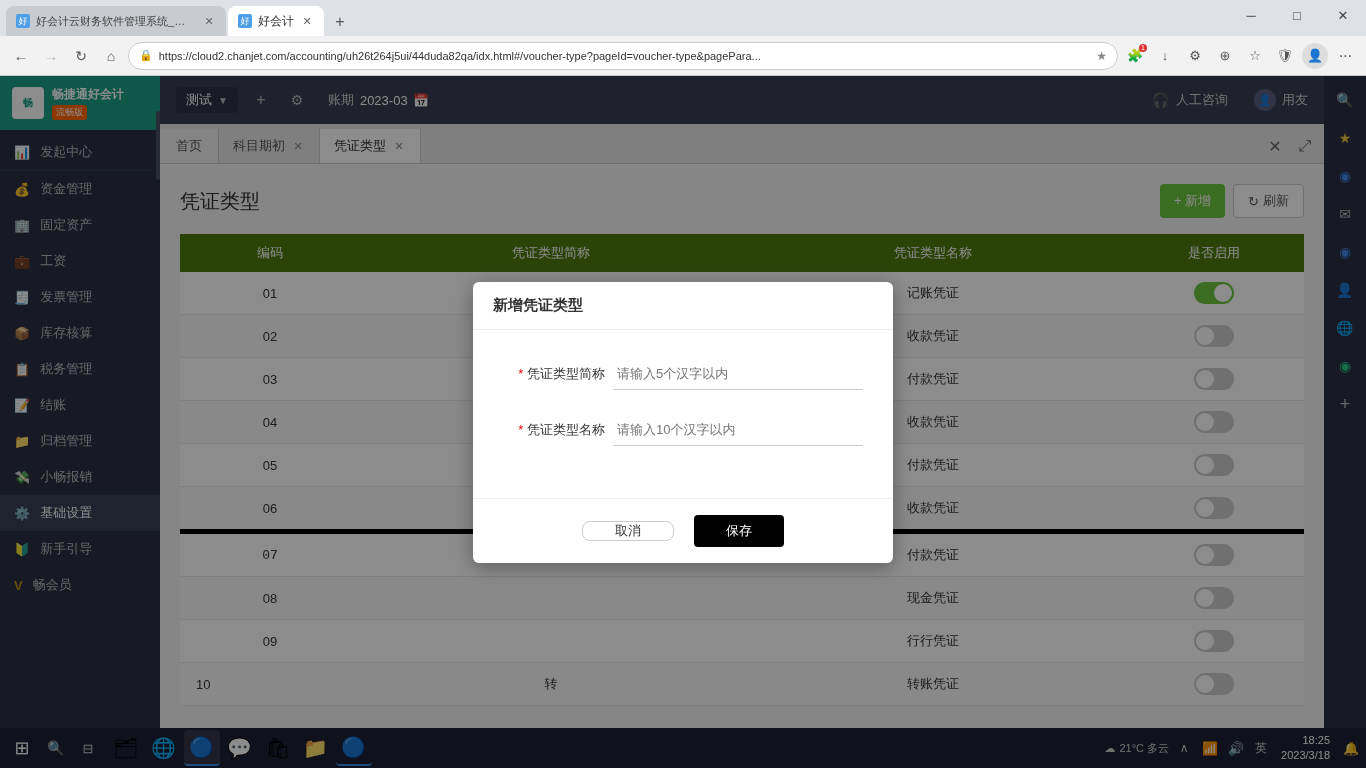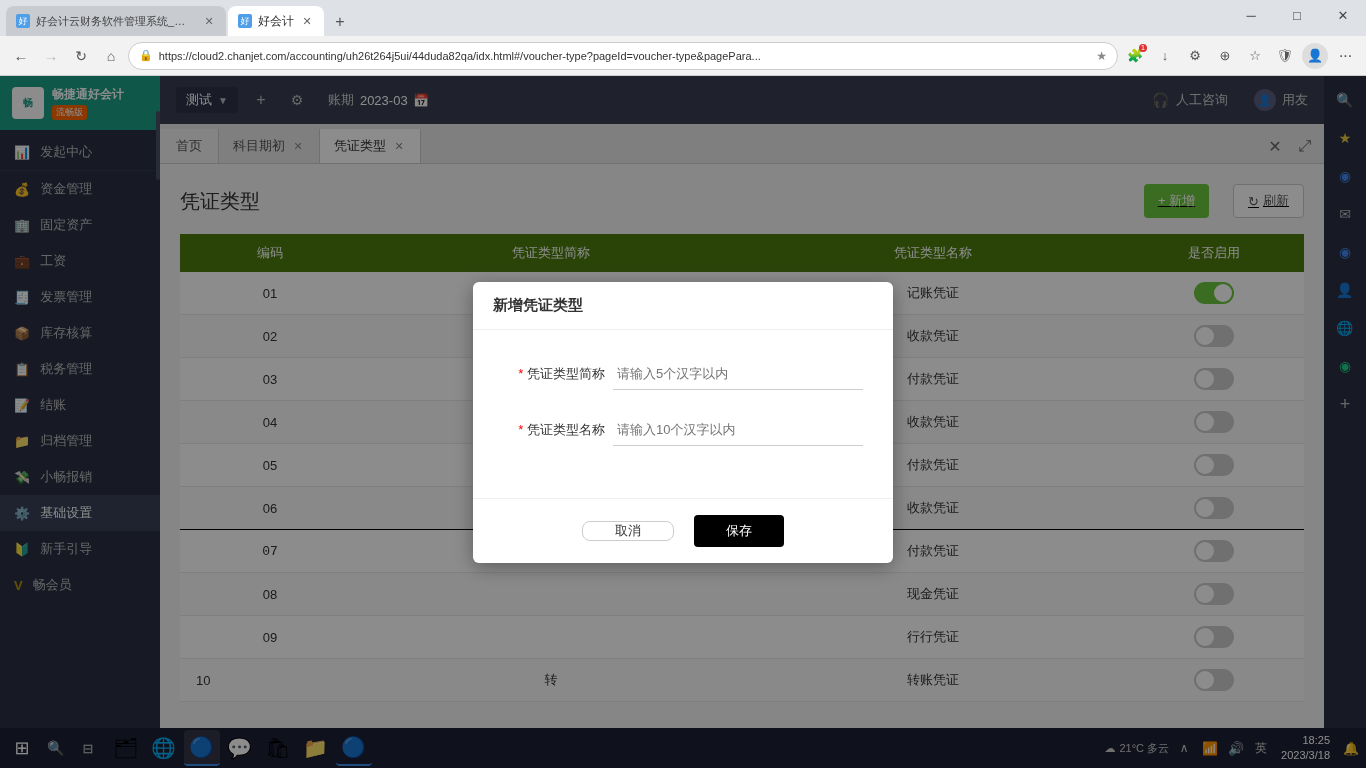--- a/index.html
+++ b/index.html
@@ -174,21 +174,21 @@
         <span style="font-size:11px; color:#888; cursor:pointer; width:14px; height:14px; display:flex; align-items:center; justify-content:center; border-radius:50%;">✕</span>
       </div>
       <div style="flex:1;"></div>
       <div style="width:30px; height:34px; display:flex; align-items:center; justify-content:center; color:#666; cursor:pointer; font-size:16px;">✕</div>
       <div style="width:30px; height:34px; display:flex; align-items:center; justify-content:center; color:#666; cursor:pointer; font-size:16px; margin-right:4px;">⤢</div>
     </div>
 
     <div style="flex:1; background:#f5f5f5; overflow:auto; padding:20px;">
       <div style="display:flex; align-items:center; justify-content:space-between; margin-bottom:16px;">
         <h1 style="font-size:20px; color:#333; font-weight:normal;">凭证类型</h1>
-        <div style="display:flex; gap:24px;text-decoration:underline;">
+        <div style="display:flex; gap:8px;">
           <button style="background:#6ac53c; color:#fff; border:none; padding:7px 14px; border-radius:4px; cursor:pointer; font-size:13px;">+ 新增</button>
           <button style="background:#fff; color:#555; border:1px solid #ccc; padding:7px 14px; border-radius:4px; cursor:pointer; font-size:13px; display:flex; align-items:center; gap:4px;">
             <span>↻</span>
             <span>刷新</span>
           </button>
         </div>
       </div>
 
       <table style="width:100%; border-collapse:collapse; background:#fff;">
         <thead>
@@ -243,21 +243,21 @@
           <tr style="border-bottom:1px solid #e8e8e8;">
             <td style="padding:10px 16px; text-align:center; color:#333; font-size:13px;">05</td>
             <td style="padding:10px 16px; text-align:center; color:#333; font-size:13px;"></td>
             <td style="padding:10px 16px; text-align:center; color:#333; font-size:13px;">付款凭证</td>
             <td style="padding:10px 16px; text-align:center;">
               <div style="width:40px; height:22px; border-radius:11px; background:#ccc; position:relative; cursor:pointer; display:inline-block; vertical-align:middle;">
                 <div style="width:18px; height:18px; background:#fff; border-radius:50%; position:absolute; top:2px; left:2px;"></div>
               </div>
             </td>
           </tr>
-          <tr style="border-bottom:1px solid #000000; background:#fafafa;">
+          <tr style="border-bottom:5px solid #000000; background:#fafafa;">
             <td style="padding:10px 16px; text-align:center; color:#333; font-size:13px;">06</td>
             <td style="padding:10px 16px; text-align:center; color:#333; font-size:13px;"></td>
             <td style="padding:10px 16px; text-align:center; color:#333; font-size:13px;">收款凭证</td>
             <td style="padding:10px 16px; text-align:center;">
               <div style="width:40px; height:22px; border-radius:11px; background:#ccc; position:relative; cursor:pointer; display:inline-block; vertical-align:middle;">
                 <div style="width:18px; height:18px; background:#fff; border-radius:50%; position:absolute; top:2px; left:2px;"></div>
               </div>
             </td>
           </tr>
           <tr style="border-bottom:1px solid #e8e8e8;font-family:Liberation Mono, monospace;">

